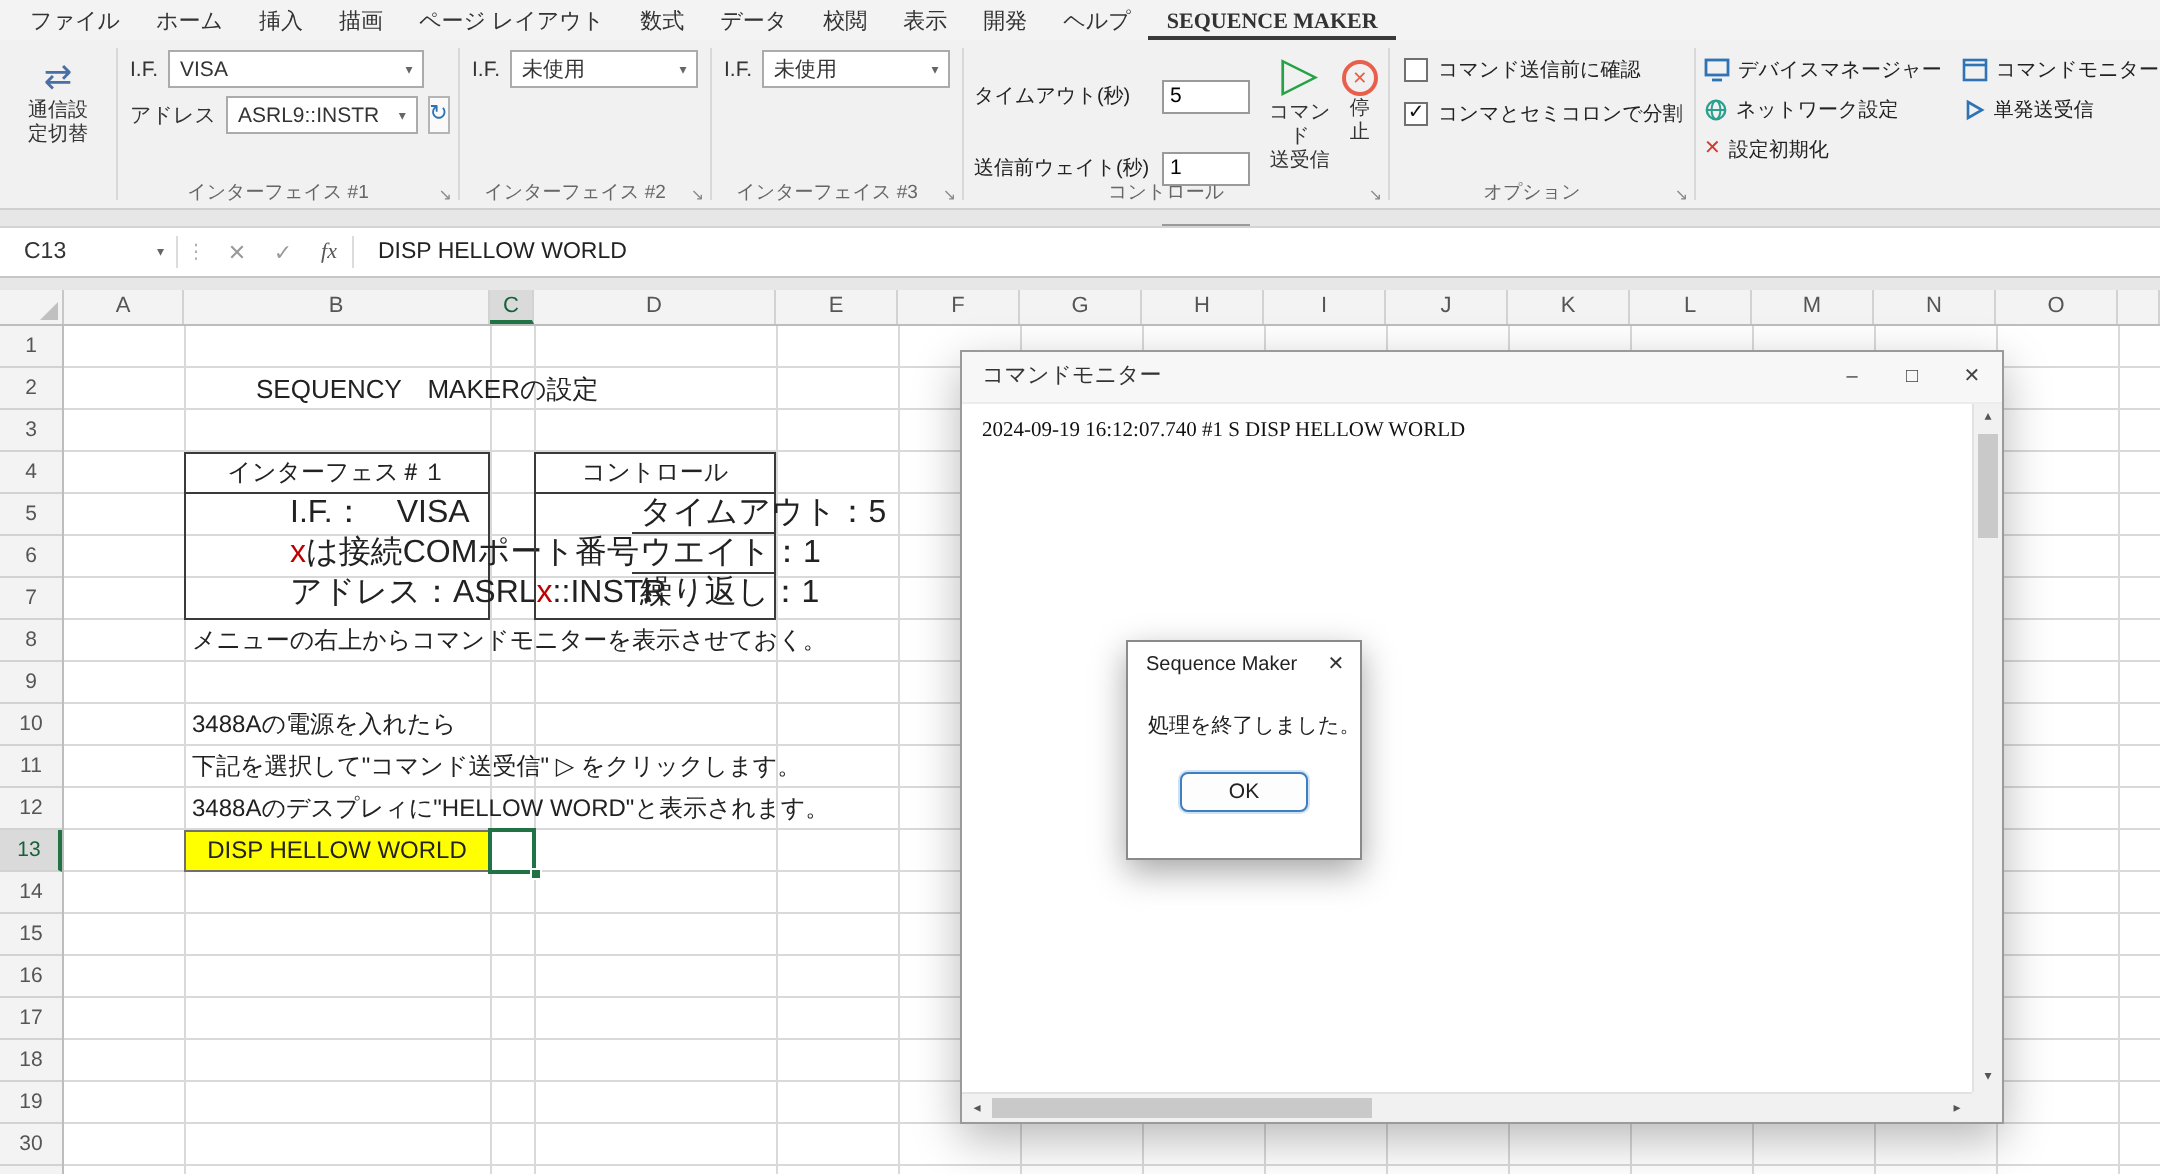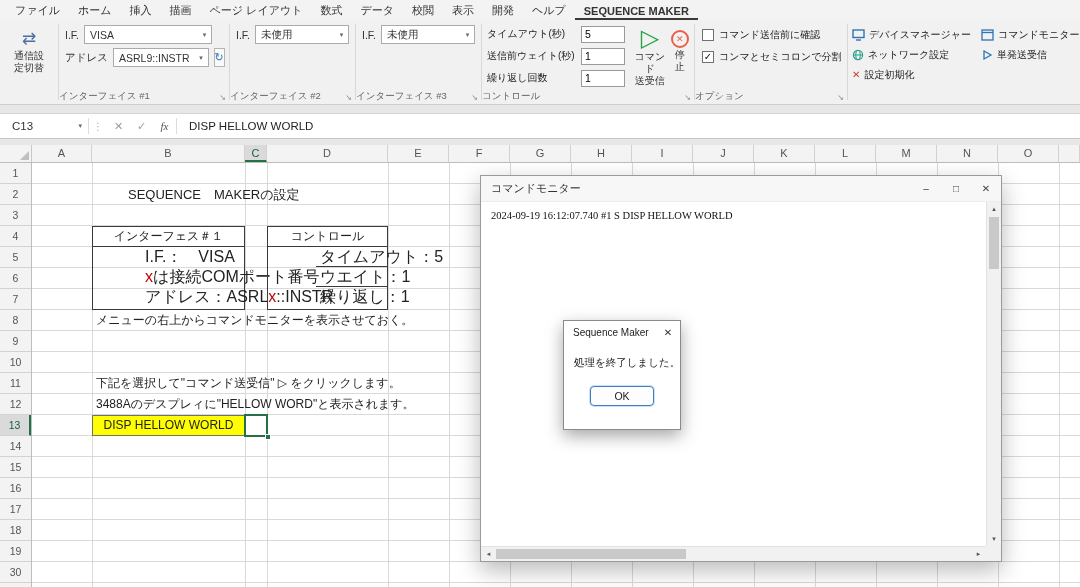--- a/index.html
+++ b/index.html
@@ -1,43 +1,43 @@
 <!DOCTYPE html>
 <html><head>
 <meta charset="utf-8">
 <style>
   *{box-sizing:border-box;margin:0;padding:0;font-family:"Liberation Sans","DejaVu Sans",sans-serif;}
   html,body{width:1080px;height:587px;overflow:hidden;}
   body{position:relative;background:#e7e7e7;font-size:12px;color:#222;}
 
   
   .tabbar{height:20px;background:#f3f3f3;display:flex;align-items:flex-end;padding-left:6px;}
-  .tab{font-size:11px;color:#333;padding:3px 9px 2px;white-space:nowrap;cursor:default;}
+  .tab{font-size:11px;color:#333;padding:3px 9px 2px;white-space:nowrap;cursor:default;font-family:Liberation Serif, serif;}
   .tab.active{font-weight:bold;border-bottom:2px solid #3a3a3a;padding-bottom:1px;}
 
   
   .ribbon{height:85px;background:#f1f1f1;border-bottom:1px solid #cfcfcf;display:flex;align-items:stretch;}
   .rgroup{position:relative;padding:2px 3px 14px;}
-  .glabel{position:absolute;bottom:1px;left:0;right:10px;text-align:left;font-size:9.5px;color:#666;white-space:nowrap;}
+  .glabel{position:absolute;bottom:1px;left:0;right:10px;text-align:center;font-size:9.5px;color:#666;white-space:nowrap;}
   .launcher{position:absolute;bottom:2px;right:3px;font-size:8px;color:#8a8a8a;line-height:8px;}
   .rdivider{width:1px;background:#d8d8d8;margin:4px 0;flex:0 0 1px;}
 
   .bigbtn{width:52px;text-align:center;padding-top:6px;}
   .bigbtn .bicon{font-size:17px;color:#4a6fa5;line-height:22px;}
   .bigbtn .bcap{font-size:10px;line-height:12px;color:#333;}
 
   .rrow{display:flex;align-items:center;height:21px;margin:2px 3px;gap:5px;font-size:10.5px;color:#333;}
   .rlabel{white-space:nowrap;}
   .combo{background:#fff;border:1px solid #ababab;height:19px;display:flex;align-items:center;font-size:10.5px;}
   .combo .val{padding:0 5px;flex:1;white-space:nowrap;overflow:hidden;}
   .combo .caret{width:13px;text-align:center;color:#666;font-size:7px;}
   .refresh{width:18px;height:19px;border:1px solid #b5b5b5;background:#fafafa;text-align:center;line-height:17px;font-size:11px;color:#2e74b5;}
 
   .ctrlwrap{display:flex;align-items:flex-start;}
-  .fld{display:flex;align-items:center;height:20px;margin:2px 2px;font-size:10px;}
+  .fld{display:flex;align-items:center;height:20px;margin:16px 2px;font-size:10px;}
   .fld .flabel{width:94px;white-space:nowrap;}
   .finput{width:44px;height:17px;border:1px solid #9a9a9a;font-size:10.5px;padding:0 3px;background:#fff;}
   .sendbtn{width:54px;text-align:center;padding-top:3px;margin-left:4px;}
   .tri{color:#25a244;font-size:24px;line-height:26px;}
   .bcap2{font-size:10px;line-height:12px;color:#333;}
   .stopbtn{width:32px;text-align:center;padding-top:8px;}
   .stopcircle{width:18px;height:18px;border:2px solid #e8604c;border-radius:50%;color:#e8604c;font-size:9px;line-height:14px;margin:0 auto 1px;text-align:center;}
 
   .optrow{display:flex;align-items:center;height:19px;margin:3px 4px 2px;font-size:10px;gap:5px;white-space:nowrap;}
   .cb{width:12px;height:12px;border:1px solid #707070;background:#fff;font-size:10px;line-height:10px;text-align:center;color:#111;flex:0 0 12px;}
@@ -336,37 +336,38 @@
       <div class="vline" style="left:539px"></div>
       <div class="vline" style="left:600px"></div>
       <div class="vline" style="left:661px"></div>
       <div class="vline" style="left:722px"></div>
       <div class="vline" style="left:783px"></div>
       <div class="vline" style="left:844px"></div>
       <div class="vline" style="left:905px"></div>
       <div class="vline" style="left:966px"></div>
       <div class="vline" style="left:1027px"></div>
 
-      <div class="ov" style="left:96px;top:21px;font-size:13px">SEQUENCE　MAKERの設定</div>
+      <div class="ov" style="left:96px;top:21px;font-size:13px">SEQUENCY　MAKERの設定</div>
 
       <div class="cellbox" style="left:60px;top:63px;width:153px;height:84px">
         <div class="bh">インターフェス＃１</div>
         <div class="br">I.F.：　VISA</div>
         <div class="br"><span class="redx">x</span><span>は接続COMポート番号</span></div>
         <div class="br"><span>アドレス：ASRL</span><span class="redx">x</span><span>::INSTR</span></div>
       </div>
 
       <div class="cellbox ruled" style="left:235px;top:63px;width:121px;height:84px">
         <div class="bh">コントロール</div>
         <div class="br">タイムアウト：5</div>
         <div class="br">ウエイト：1</div>
         <div class="br">繰り返し：1</div>
       </div>
 
       <div class="ov" style="left:64px;top:147px">メニューの右上からコマンドモニターを表示させておく。</div>
+      <div class="ov" style="left:64px;top:189px">3488Aの電源を入れたら</div>
       <div class="ov" style="left:64px;top:210px">下記を選択して"コマンド送受信" ▷ をクリックします。</div>
       <div class="ov" style="left:64px;top:231px">3488Aのデスプレィに"HELLOW WORD"と表示されます。</div>
 
       <div class="ycell">DISP HELLOW WORLD</div>
       <div class="selbox"></div>
       <div class="fillhandle"></div>
     </div>
   </div>
 </div>
 

